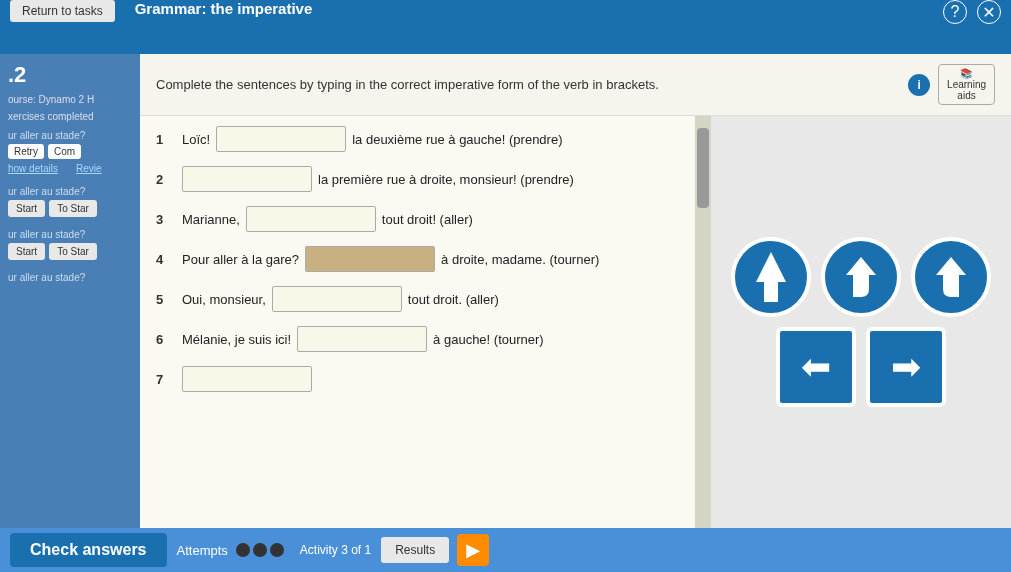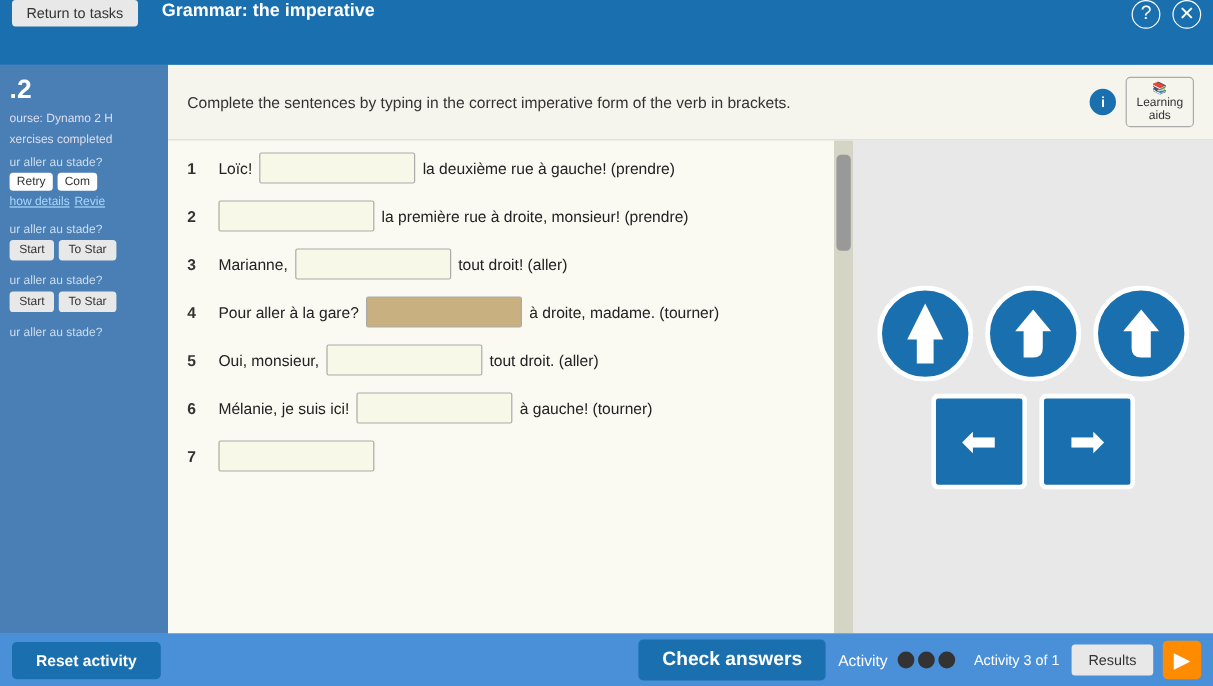--- a/index.html
+++ b/index.html
@@ -354,21 +354,21 @@
     <div class="score-num">.2</div>
     <div class="course-label">ourse: Dynamo 2 H</div>
     <div class="sidebar-label">xercises completed</div>
 
     <div class="stade-section">
       <div class="stade-title">ur aller au stade?</div>
       <div class="sidebar-btn-row">
         <button class="sidebar-btn">Retry</button>
         <button class="sidebar-btn">Com</button>
       </div>
-      <div style="display:flex; gap:4px; margin-top:4px;">
+      <div style="display:flex; gap:18px; margin-top:4px;">
         <span class="sidebar-link">how details</span>
         <span class="sidebar-link">Revie</span>
       </div>
     </div>
 
     <div class="stade-section">
       <div class="stade-title">ur aller au stade?</div>
       <div class="sidebar-btn-row">
         <button class="sidebar-start-btn">Start</button>
         <button class="sidebar-start-btn">To Star</button>
@@ -483,23 +483,22 @@
             <rect x="2" y="2" width="76" height="76" fill="#1a6faf" stroke="white" stroke-width="4" rx="4"></rect>
             <text x="40" y="52" font-size="36" fill="white" text-anchor="middle" font-family="Arial">➡</text>
           </svg>
         </div>
       </div>
     </div>
   </div>
 </div>
 
 <div class="bottom-bar">
-  <button class="reset-btn">Reset activity</button>
   <button class="check-btn">Check answers</button>
-  <span class="attempts-label">Activity</span>
+  <span class="attempts-label">Attempts</span>
   <div class="attempts-circles">
     <div class="attempt-circle"></div>
     <div class="attempt-circle"></div>
     <div class="attempt-circle"></div>
   </div>
   <span class="activity-label">Activity 3 of 1</span>
   <button class="results-btn">Results</button>
   <button class="next-btn">
     <span>▶</span>
   </button>

